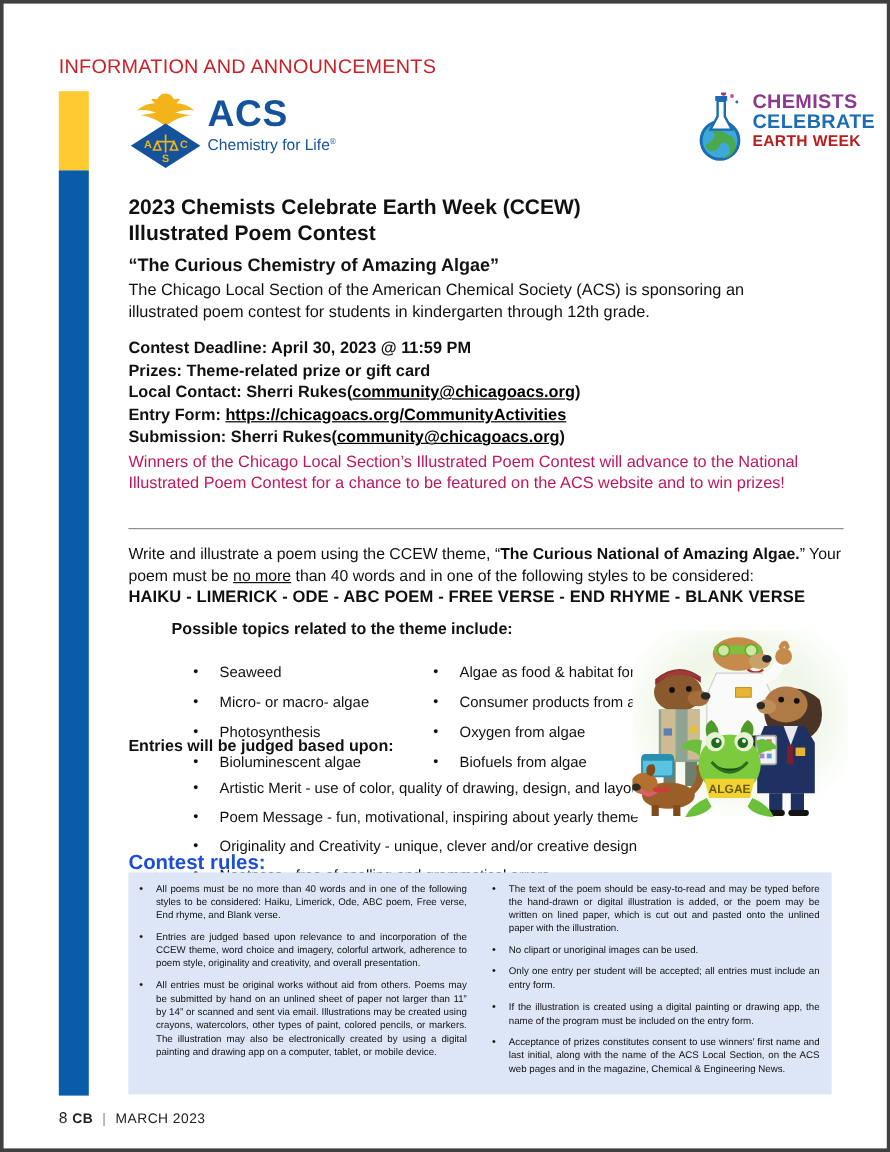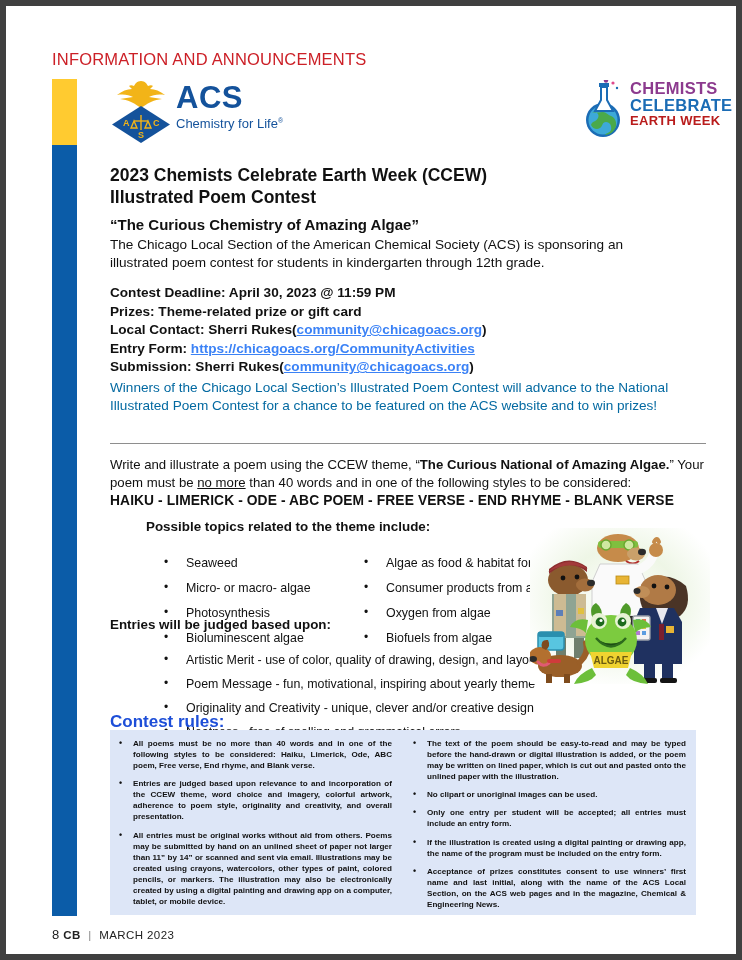--- a/index.html
+++ b/index.html
@@ -5,21 +5,21 @@
   html, body {
     margin: 0;
     padding: 0;
     background: #8a8a8a;
   }
   .page {
     position: relative;
     width: 742px;
     height: 960px;
     background: #ffffff;
-    border: 6px solid #404040;
+    border: 3px solid #404040;
     box-sizing: border-box;
     font-family: "Liberation Sans", sans-serif;
     overflow: hidden;
   }
 
   
   .kicker {
     position: absolute;
     left: 46px;
     top: 44px;
@@ -121,30 +121,30 @@
     position: absolute;
     left: 104px;
     top: 278px;
     width: 596px;
     font-size: 13.6px;
     font-weight: bold;
     color: #111;
     line-height: 1.37;
   }
   .details a, .lnk {
-    color: #3b82f6;
+    color: #000000;
     text-decoration: underline;
   }
   .winners {
     position: absolute;
     left: 104px;
     top: 373px;
     width: 580px;
     font-size: 13.6px;
-    color: #0369a1;
+    color: #be185d;
     line-height: 1.33;
   }
   .hrule {
     position: absolute;
     left: 104px;
     top: 437px;
     width: 596px;
     height: 1px;
     background: #8e8e8e;
   }
@@ -250,21 +250,20 @@
   .rules-cols {
     position: absolute;
     left: 0;
     top: 0;
     width: 100%;
     height: 100%;
     display: flex;
     gap: 18px;
     padding: 8px 10px 0 6px;
     box-sizing: border-box;
-    font-weight: bold;
   }
   .rules-col { width: 50%; }
   .rules-col ul { margin: 0; padding: 0; }
   .rules-col li {
     list-style: none;
     position: relative;
     padding-left: 17px;
     font-size: 8.1px;
     line-height: 1.37;
     color: #111;

